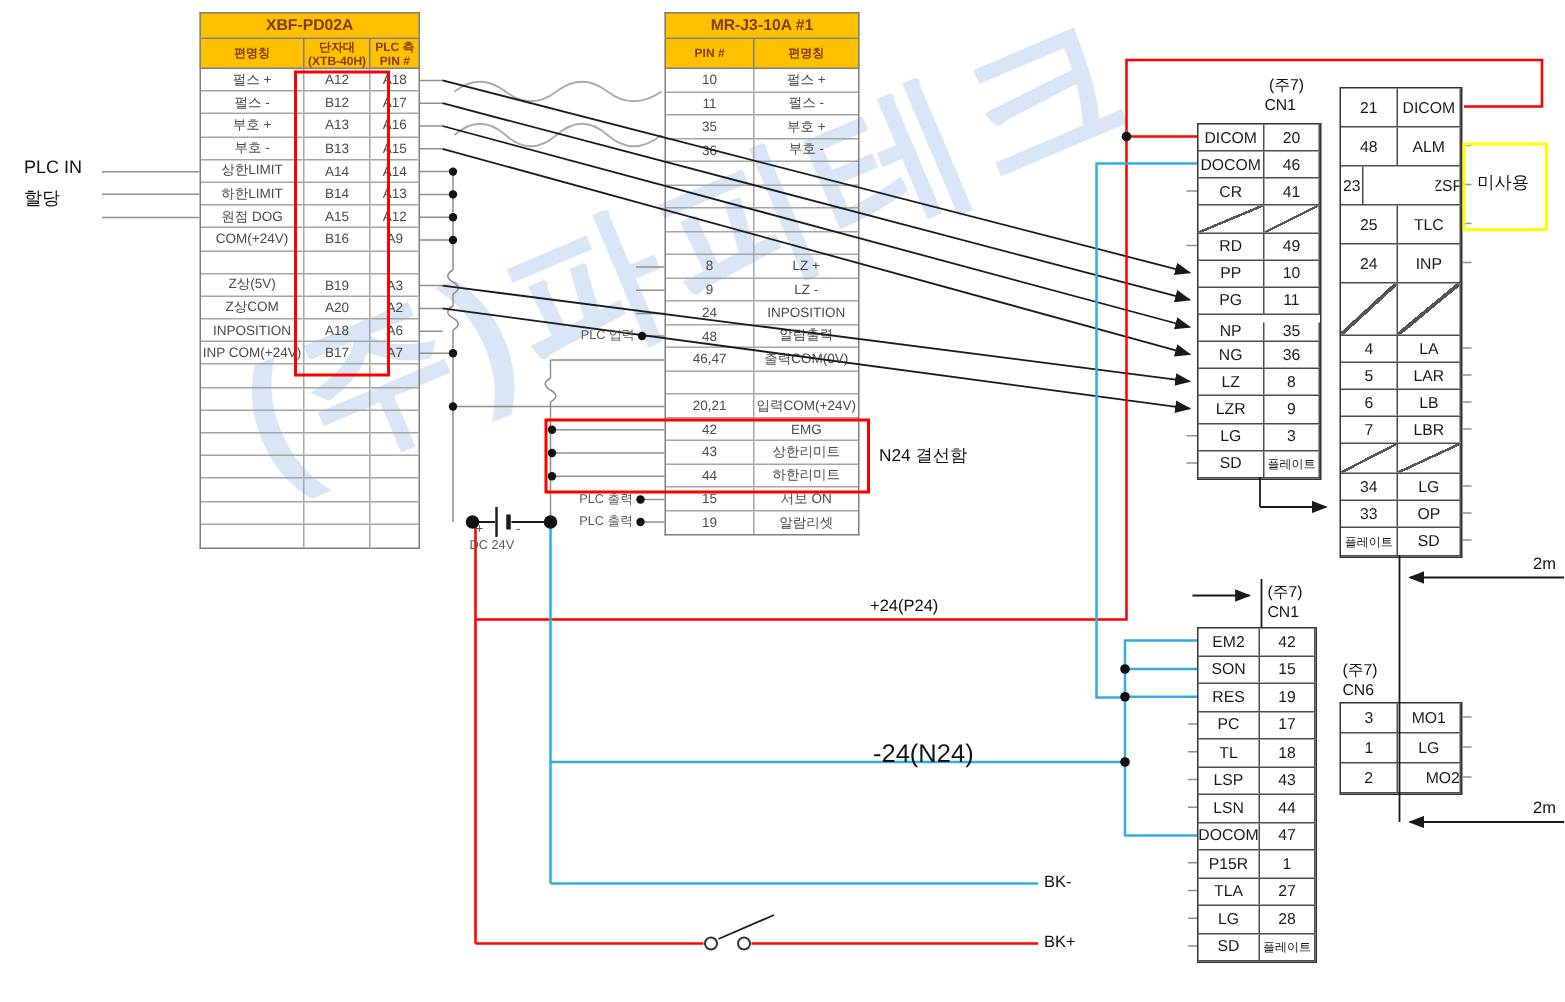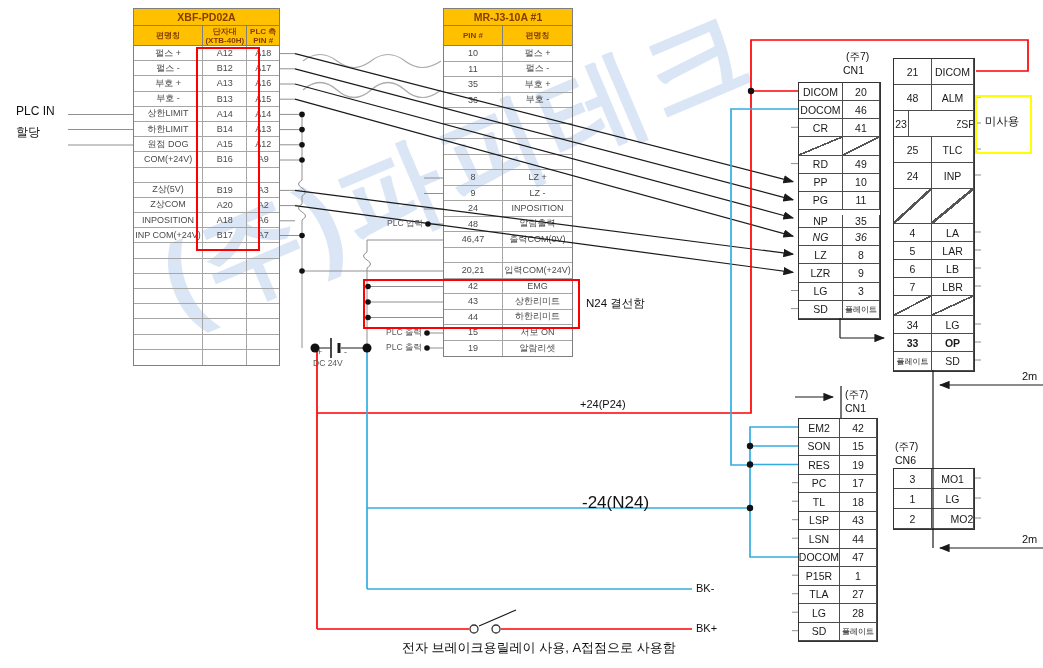--- a/index.html
+++ b/index.html
@@ -286,21 +286,21 @@
           <div class="tcell" style="width: 38px;">10</div>
         </div>
         <div class="trow" style="height: 18.15px;">
           <div class="tcell" style="width: 45px;">PG</div>
           <div class="tcell" style="width: 38px;">11</div>
         </div>
         <div class="trow" style="height: 18.15px; align-items: flex-end;">
           <div class="tcell" style="width: 45px;">NP</div>
           <div class="tcell" style="width: 38px;">35</div>
         </div>
-        <div class="trow" style="height: 18.15px; font-style: italic;">
+        <div class="trow" style="height: 18.15px;">
           <div class="tcell" style="width: 45px;">NG</div>
           <div class="tcell" style="width: 38px;">36</div>
         </div>
         <div class="trow" style="height: 18.15px;">
           <div class="tcell" style="width: 45px;">LZ</div>
           <div class="tcell" style="width: 38px;">8</div>
         </div>
         <div class="trow" style="height: 18.15px;">
           <div class="tcell" style="width: 45px;">LZR</div>
           <div class="tcell" style="width: 38px;">9</div>
@@ -361,21 +361,21 @@
           <div class="tcell" style="width: 43px;">LBR</div>
         </div>
         <div class="trow" style="height: 20px;">
           <div class="tcell slash" style="width: 39px;"></div>
           <div class="tcell slash" style="width: 43px;"></div>
         </div>
         <div class="trow" style="height: 18px;">
           <div class="tcell" style="width: 39px;">34</div>
           <div class="tcell" style="width: 43px;">LG</div>
         </div>
-        <div class="trow" style="height: 18px; font-weight: bold;">
+        <div class="trow" style="height: 18px;">
           <div class="tcell" style="width: 39px;">33</div>
           <div class="tcell" style="width: 43px;">OP</div>
         </div>
         <div class="trow" style="height: 19px;">
           <div class="tcell kr" style="width: 39px;">플레이트</div>
           <div class="tcell" style="width: 43px;">SD</div>
         </div>
       </div>
   </div>
 
@@ -564,15 +564,14 @@
   <div class="lbl gray" style="left:344px;top:347px;font-size:9px">-</div>
   <div class="lbl gray" style="left:313px;top:358px;font-size:8.5px">DC 24V</div>
   <div class="lbl" style="left:586px;top:296px;font-size:11.5px">N24 결선함</div>
   <div class="lbl" style="left:978px;top:114px;width:48px;text-align:center;font-size:11.5px">미사용</div>
   <div class="lbl" style="left:580px;top:398px;font-size:11px">+24(P24)</div>
   <div class="lbl" style="left:582px;top:493px;font-size:17px">-24(N24)</div>
   <div class="lbl" style="left:696px;top:582px;font-size:11px">BK-</div>
   <div class="lbl" style="left:696px;top:622px;font-size:11px">BK+</div>
   <div class="lbl" style="left:1022px;top:370px;font-size:11px">2m</div>
   <div class="lbl" style="left:1022px;top:533px;font-size:11px">2m</div>
-  <div class="lbl" style="left:402px;top:639px;font-size:13px">전자 브레이크용릴레이 사용, A접점으로 사용함</div>
 
 </div>
 
 </body></html>

